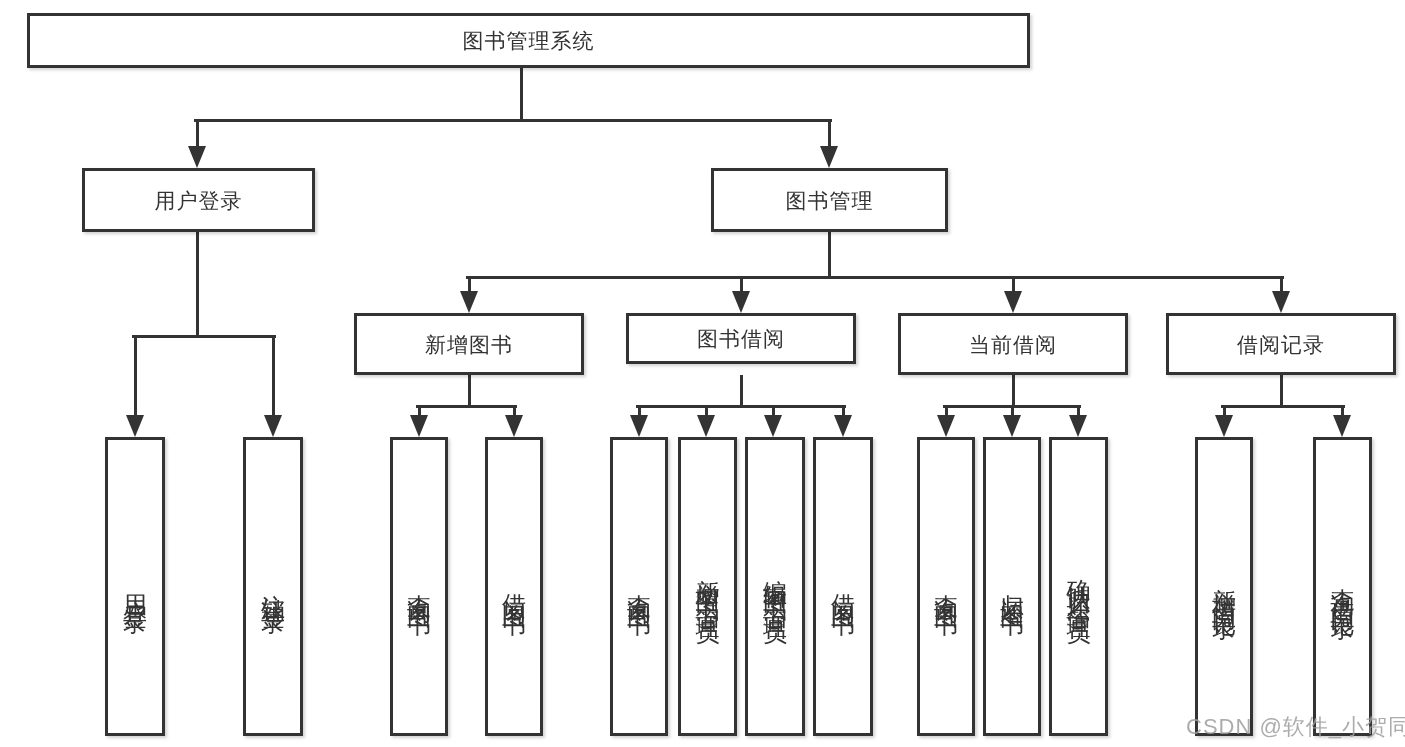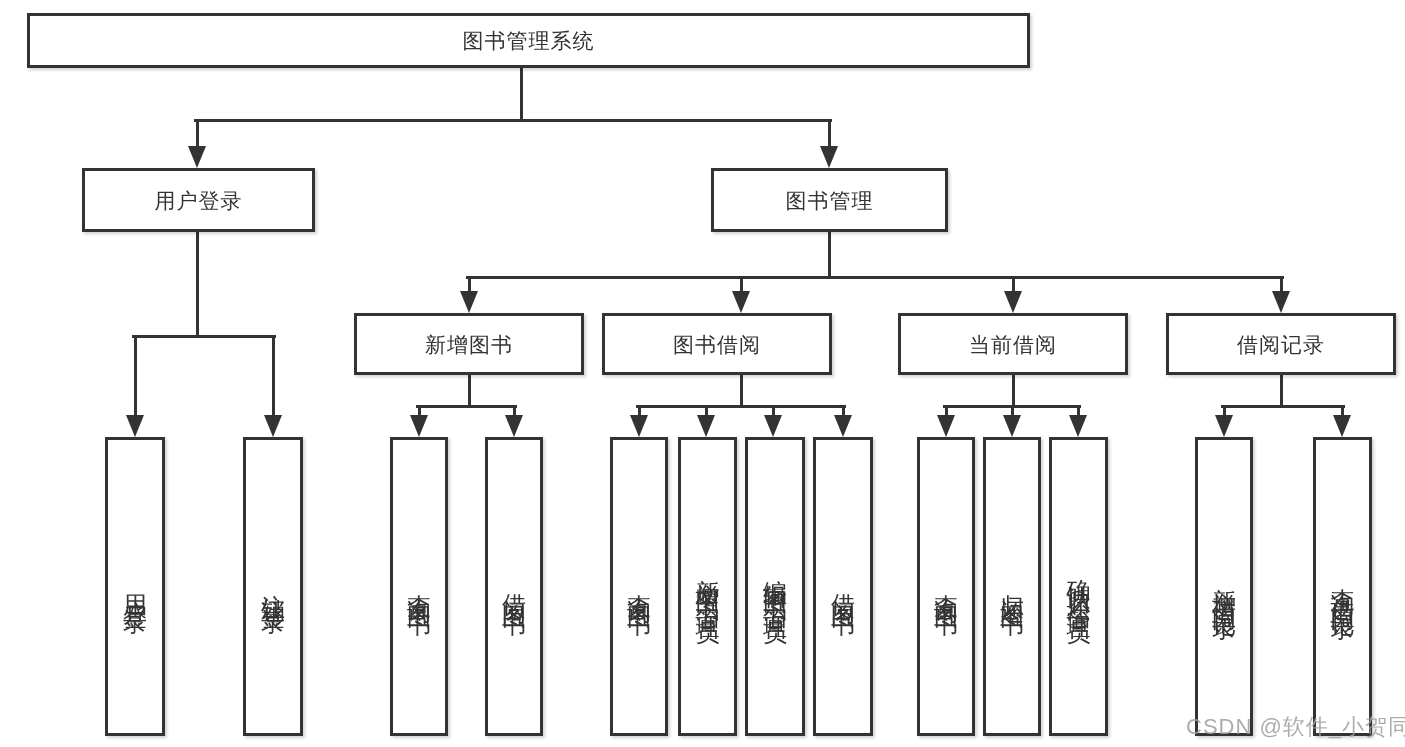--- a/index.html
+++ b/index.html
@@ -127,21 +127,21 @@
   <div class="box" style="left:82px;top:168px;width:233px;height:64px">
     <span class="hlabel">用户登录</span>
   </div>
   <div class="box" style="left:711px;top:168px;width:237px;height:64px">
     <span class="hlabel">图书管理</span>
   </div>
 
   <div class="box" style="left:354px;top:313px;width:230px;height:62px">
     <span class="hlabel">新增图书</span>
   </div>
-  <div class="box" style="left:602px;top:313px;width:230px;height:62px">
+  <div class="box" style="left:626px;top:313px;width:230px;height:51px">
     <span class="hlabel">图书借阅</span>
   </div>
   <div class="box" style="left:1166px;top:313px;width:230px;height:62px">
     <span class="hlabel">借阅记录</span>
   </div>
   <div class="box" style="left:898px;top:313px;width:230px;height:62px">
     <span class="hlabel">当前借阅</span>
   </div>
 
   <div class="box" style="left:105px;top:437px;width:60px;height:299px">

